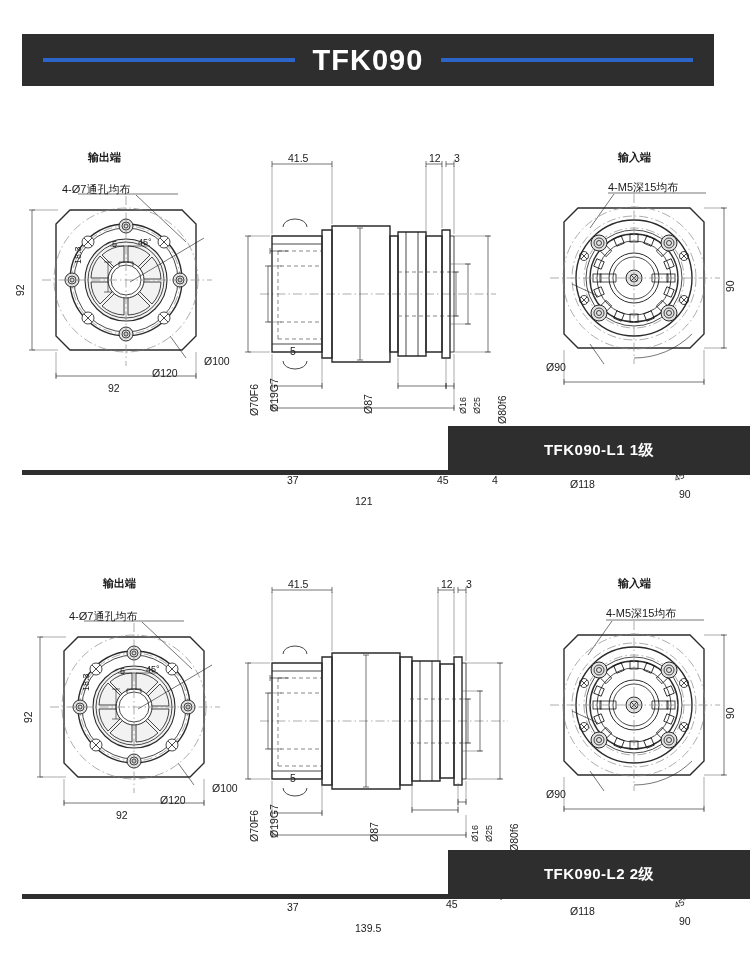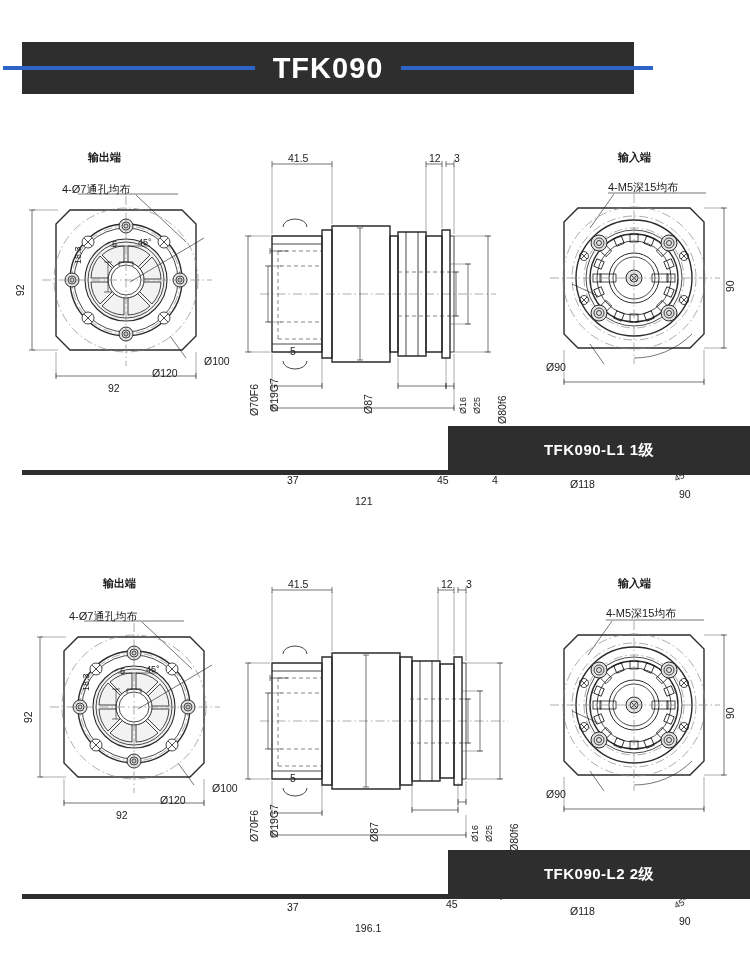--- a/index.html
+++ b/index.html
@@ -1,19 +1,19 @@
 <!DOCTYPE html>
 <html><head>
 <meta charset="utf-8">
 <style>
   html,body{margin:0;padding:0;background:#ffffff;}
   body{width:750px;height:966px;position:relative;font-family:"Liberation Sans",sans-serif;overflow:hidden;}
 
   
-  .title-bar{position:absolute;left:22px;top:42px;width:612px;height:52px;background:#2e2e2e;
+  .title-bar{position:absolute;left:22px;top:34px;width:692px;height:52px;background:#2e2e2e;
              display:flex;align-items:center;justify-content:center;}
   .title-bar .rule{height:4px;background:#2d64c8;flex:0 0 auto;}
   .rule.left{width:252px;margin-right:18px;}
   .rule.right{width:252px;margin-left:18px;}
   .title-text{color:#ffffff;font-size:29px;font-weight:bold;letter-spacing:1px;line-height:1;white-space:nowrap;}
 
   
   .section{position:absolute;left:0;width:750px;}
   #section-1{top:96px;height:400px;}
   #section-2{top:520px;height:420px;}
@@ -457,21 +457,21 @@
     <div class="dim rot" style="left:248px;top:322px;">Ø70F6</div>
     <div class="dim rot" style="left:268px;top:318px;">Ø19G7</div>
     <div class="dim" style="left:290px;top:252px;">5</div>
     <div class="dim rot" style="left:368px;top:322px;">Ø87</div>
     <div class="dim sm rot" style="left:470px;top:322px;">Ø16</div>
     <div class="dim sm rot" style="left:484px;top:322px;">Ø25</div>
     <div class="dim rot" style="left:508px;top:332px;">Ø80f6</div>
     <div class="dim" style="left:287px;top:381px;">37</div>
     <div class="dim" style="left:446px;top:378px;">45</div>
     <div class="dim" style="left:497px;top:370px;">4</div>
-    <div class="dim" style="left:355px;top:402px;">196.1</div>
+    <div class="dim" style="left:355px;top:402px;">139.5</div>
 
     <div class="vtitle" style="left:618px;top:56px;">输入端</div>
     <div class="note" style="left:606px;top:86px;">4-M5深15均布</div>
 
     <svg width="220" height="330" style="left:528px;top:0;">
       <path class="ln-dim" d="M78 100 L176 100 M84 101 L60 135"></path>
       <path class="ln-th" d="M36 129 L50 115 L162 115 L176 129 L176 241 L162 255 L50 255 L36 241 Z"></path>
       <circle class="ln-l" cx="106" cy="185" r="71"></circle>
       <circle class="ln-l" cx="106" cy="185" r="50"></circle>
       <circle class="ln-l" cx="106" cy="185" r="62"></circle>

